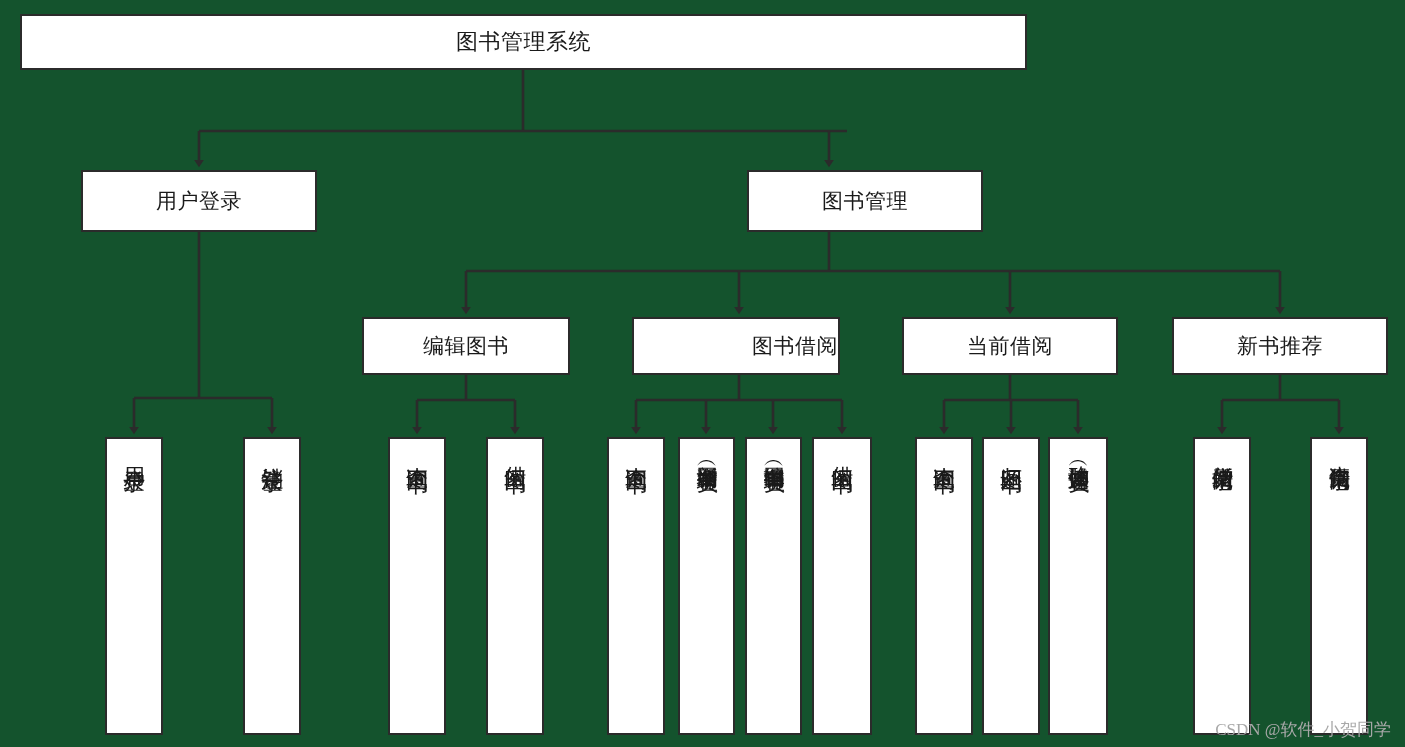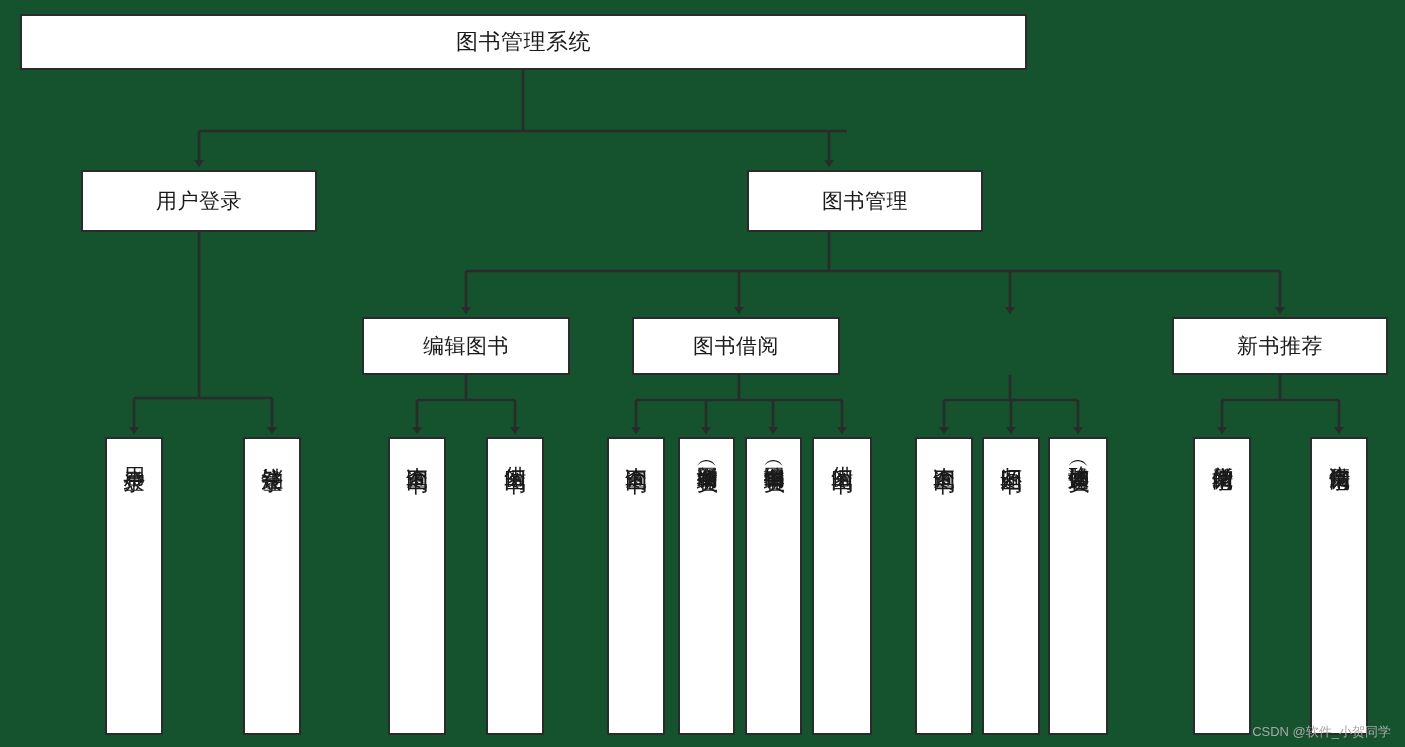--- a/index.html
+++ b/index.html
@@ -67,25 +67,25 @@
   }
   .node.vert.narrow .label {
     font-size: 21px;
     letter-spacing: 1px;
   }
   
   #watermark {
     position: absolute;
     right: 14px;
     bottom: 6px;
-    font-size: 13px;
+    font-size: 17px;
     color: #a8a8a8;
     white-space: nowrap;
     z-index: 5;
-    font-family: Liberation Sans, sans-serif;
+    font-family: Liberation Serif, serif;
   }
 </style>
 </head>
 <body>
 
 <div id="canvas">
 
   <svg id="wires" viewBox="0 0 1405 747" xmlns="http://www.w3.org/2000/svg">
     <defs>
       <marker id="arrowhead" markerWidth="9" markerHeight="10" refX="3.2" refY="5" orient="auto" markerUnits="userSpaceOnUse">
@@ -145,24 +145,27 @@
   </div>
 
   <div class="node horiz" style="left:711px; top:170px; width:236px; height:62px;margin-left:36px;">
     <span class="label">图书管理</span>
   </div>
 
   <div class="node horiz" style="left:362px; top:317px; width:208px; height:58px;">
     <span class="label">编辑图书</span>
   </div>
 
-  <div class="node horiz" style="left:632px; top:317px; width:208px; height:58px;">
+  <div class="node horiz" style="left:632px; top:317px; width:208px; height:58px;justify-content:flex-end;">
     <span class="label">图书借阅</span>
   </div>
 
+  <div class="node horiz" style="left:902px; top:317px; width:216px; height:58px;">
+    <span class="label">当前借阅</span>
+  </div>
 
   <div class="node horiz" style="left:1172px; top:317px; width:216px; height:58px;">
     <span class="label">新书推荐</span>
   </div>
 
   <div class="node vert" style="left:105px; top:437px; width:58px; height:298px;">
     <span class="label">用户登录</span>
   </div>
 
   <div class="node vert" style="left:243px; top:437px; width:58px; height:298px;">

